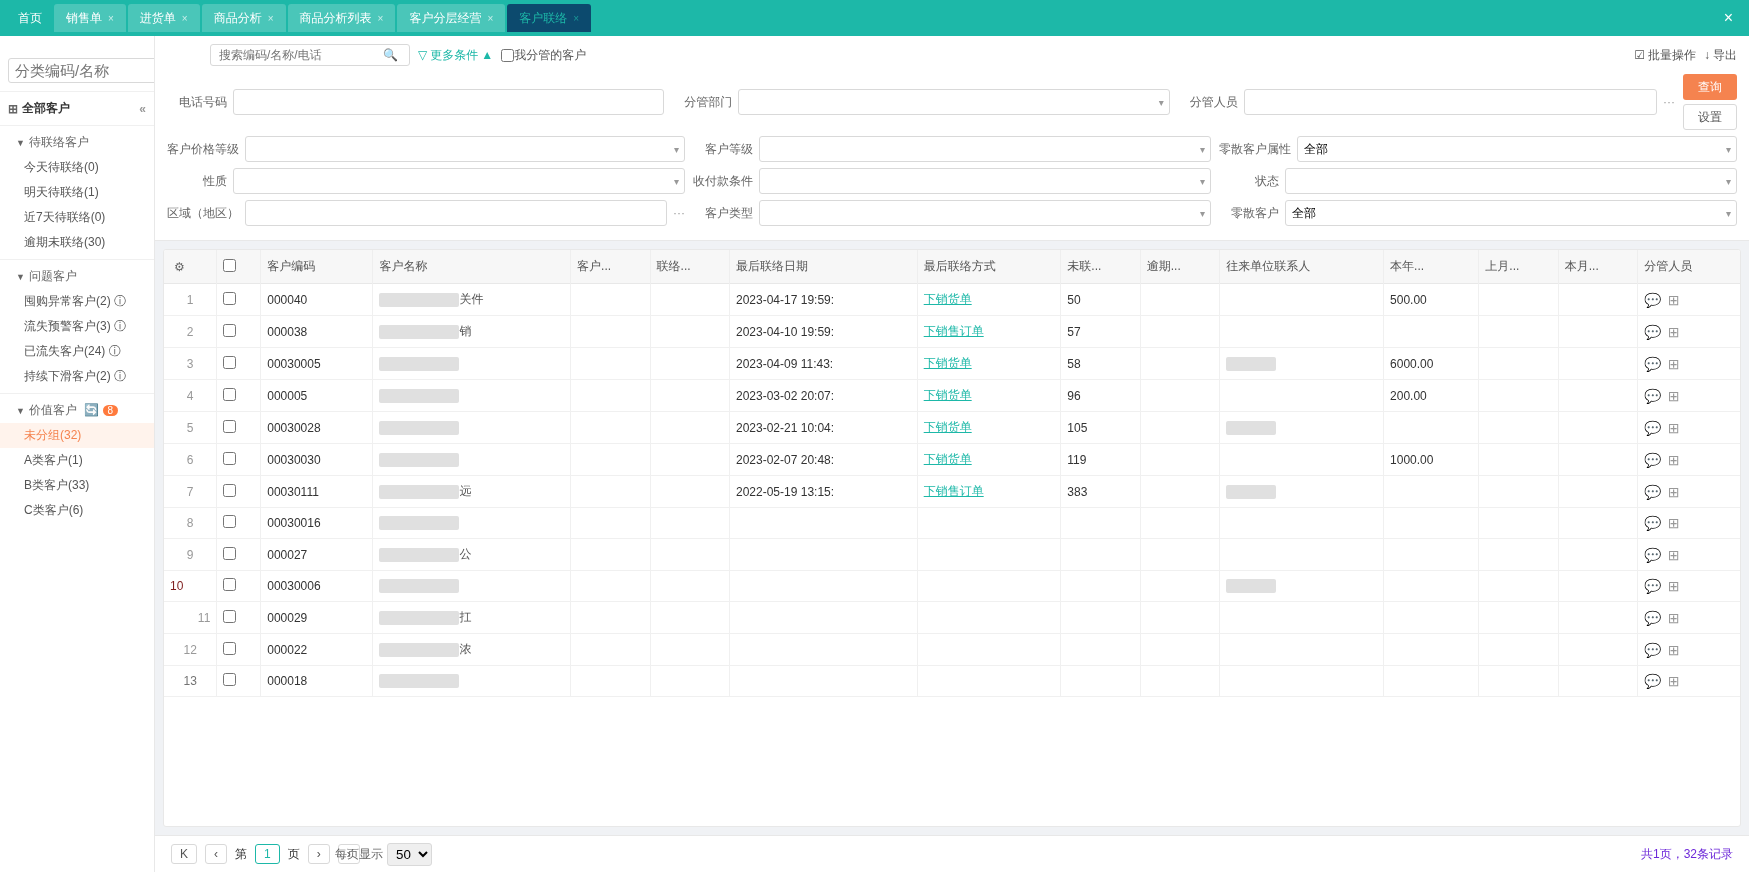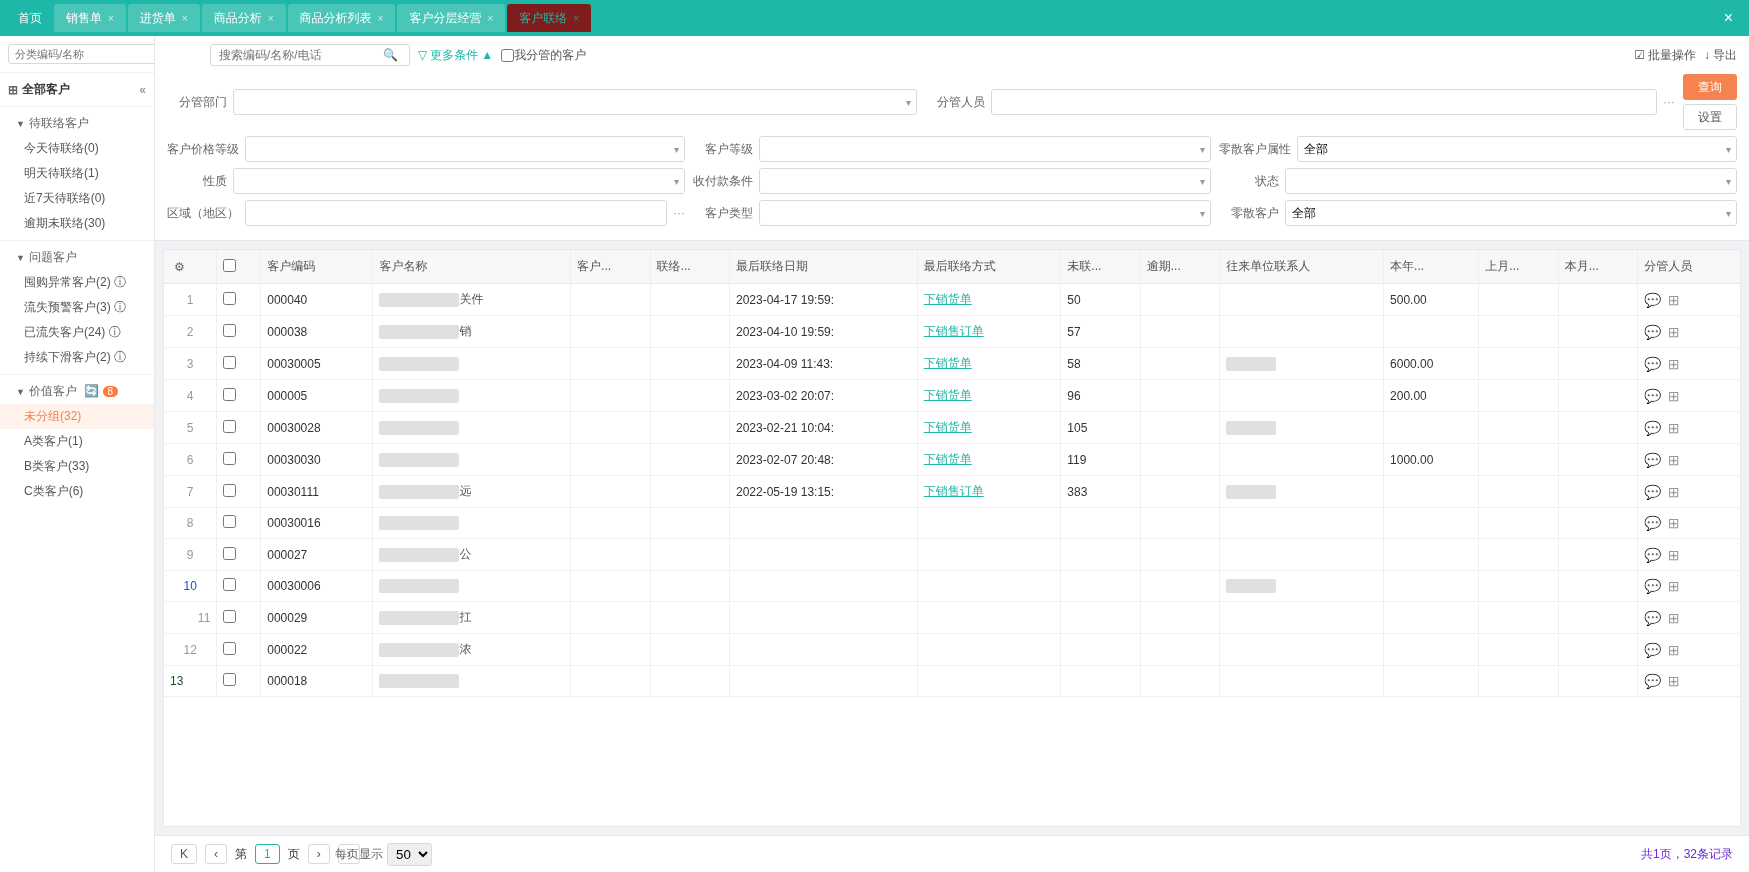--- a/index.html
+++ b/index.html
@@ -21,21 +21,21 @@
       height: 28px;
       background: rgba(255,255,255,0.2);
       color: white;
       border-radius: 3px 3px 0 0;
       cursor: pointer;
       font-size: 12px;
       gap: 6px;
       white-space: nowrap;
     }
     .top-nav .tab.active {
-      background: #7f1d1d;
+      background: #0c4a6e;
       color: #1db8a8;
       justify-content: flex-end;
     }
     .top-nav .tab .close-x {
       font-size: 10px;
       opacity: 0.7;
     }
     .top-nav .home-tab {
       background: transparent;
       color: white;
@@ -71,23 +71,24 @@
       display: flex;
       align-items: center;
       padding: 8px;
       border-bottom: 1px solid #f0f0f0;
       gap: 4px;
     }
     .sidebar-search input {
       border: 1px solid #d9d9d9;
       border-radius: 3px;
       padding: 3px 6px;
-      font-size: 11px;
+      font-size: 15px;
       flex: 1;
       outline: none;
+      margin-top: 14px;
     }
     .sidebar-section-header {
       display: flex;
       align-items: center;
       padding: 8px 8px 4px 8px;
       font-weight: bold;
       font-size: 12px;
       color: #333;
       cursor: pointer;
     }
@@ -527,20 +528,24 @@
             <span>↓</span>
             <span>导出</span>
           </div>
         </div>
       </div>
 
       <div class="filter-rows">
 
         <div class="filter-row">
           <div class="filter-field">
+            <label>电话号码</label>
+            <input class="field-input" type="text" style="">
+          </div>
+          <div class="filter-field">
             <label>分管部门</label>
             <div class="select-wrapper">
               <select><option></option></select>
             </div>
           </div>
           <div class="filter-field">
             <label>分管人员</label>
             <input class="field-input" type="text" style="">
             <span style="color:#999;cursor:pointer;">···</span>
           </div>
@@ -832,21 +837,21 @@
               <td></td>
               <td></td>
               <td>
                 <div class="action-icons">
                   <span class="action-icon">💬</span>
                   <span class="action-icon">⊞</span>
                 </div>
               </td>
             </tr>
             <tr>
-              <td style="text-align: center; color: #1d4ed8; margin-top: 47px;">10</td>
+              <td style="text-align: left; color: #7f1d1d; margin-top: 47px;">10</td>
               <td><input type="checkbox" style=""></td>
               <td>00030006</td>
               <td><span class="td-blur"></span></td>
               <td></td>
               <td></td>
               <td></td>
               <td></td>
               <td></td>
               <td></td>
               <td><span class="td-blur-sm"></span></td>
@@ -898,21 +903,21 @@
               <td></td>
               <td></td>
               <td>
                 <div class="action-icons">
                   <span class="action-icon">💬</span>
                   <span class="action-icon">⊞</span>
                 </div>
               </td>
             </tr>
             <tr>
-              <td style="color: #14532d;">13</td>
+              <td style="text-align: center; color: #737373;">13</td>
               <td><input type="checkbox" style=""></td>
               <td>000018</td>
               <td><span class="td-blur"></span></td>
               <td></td>
               <td></td>
               <td></td>
               <td></td>
               <td></td>
               <td></td>
               <td></td>

